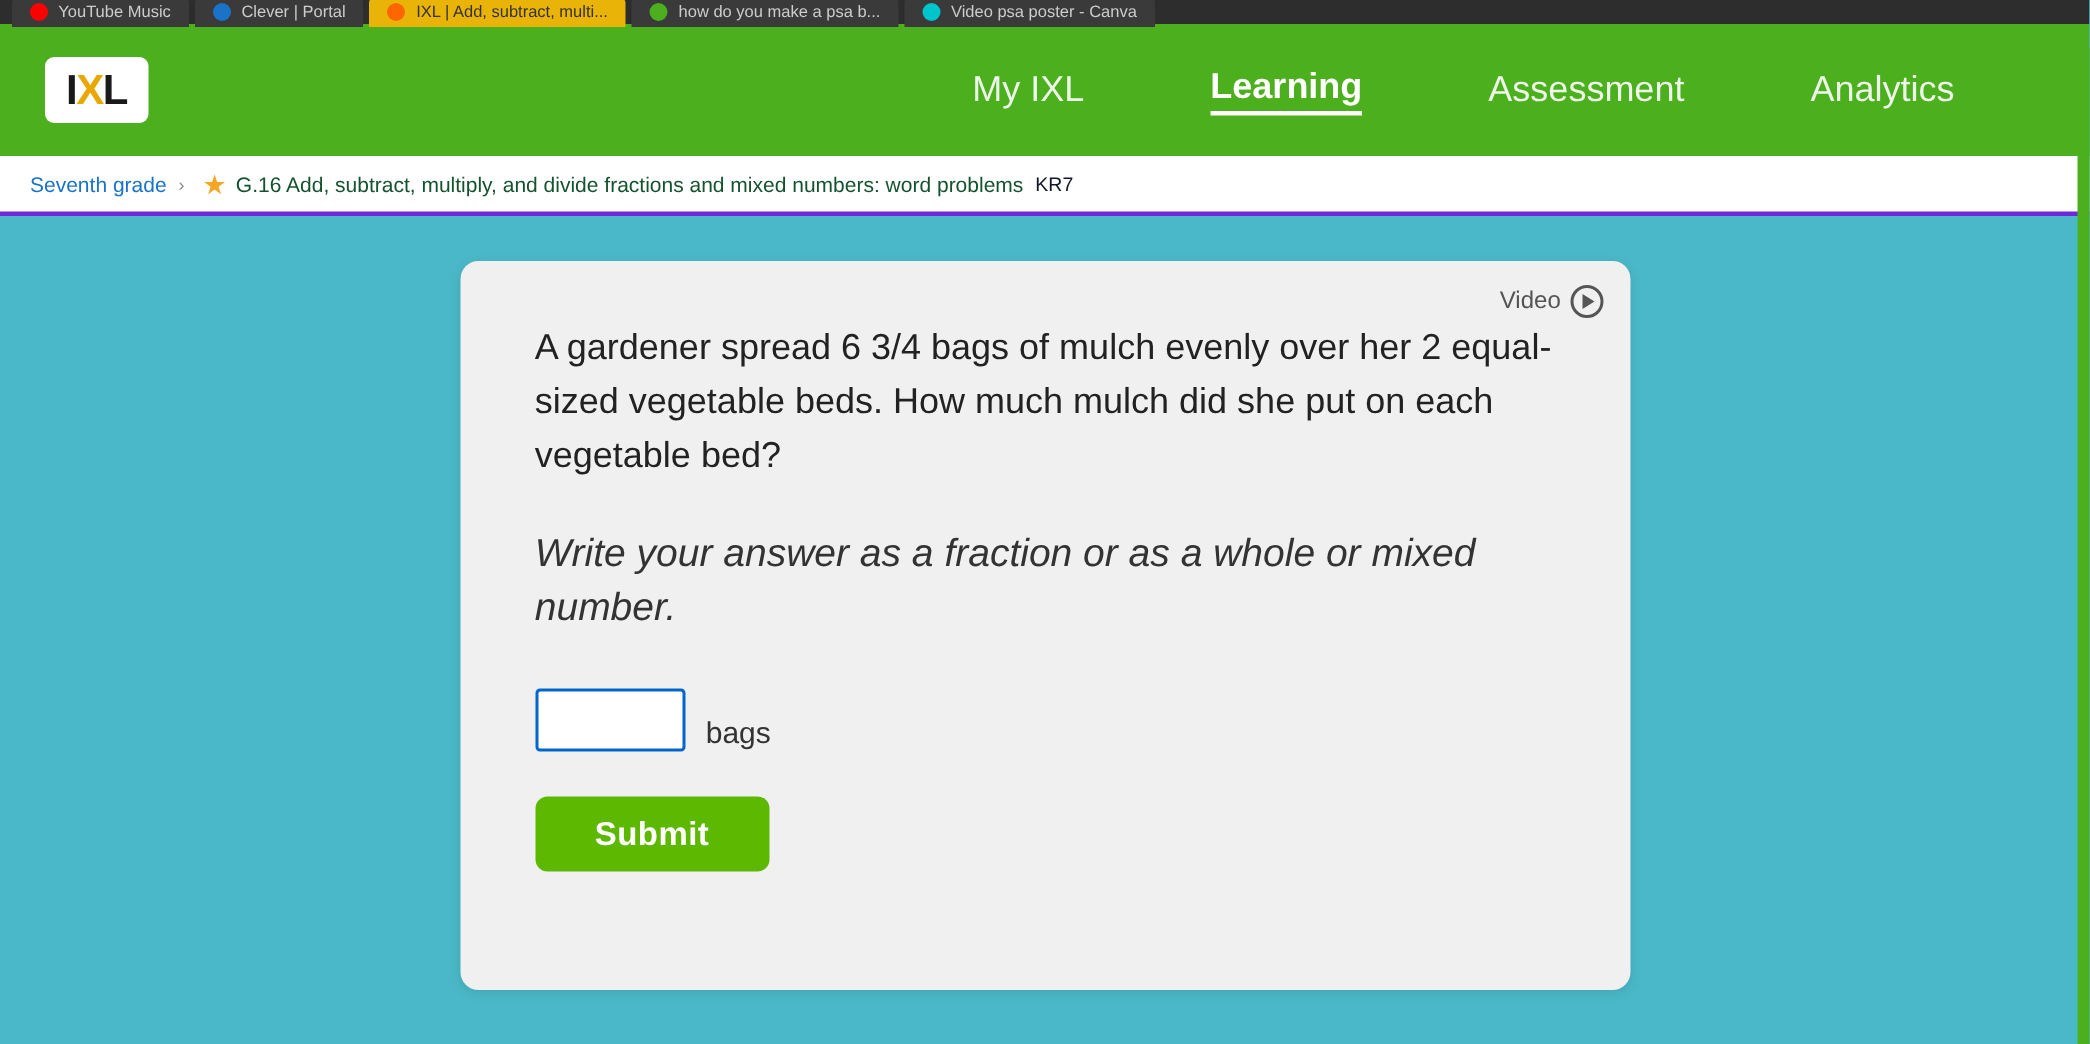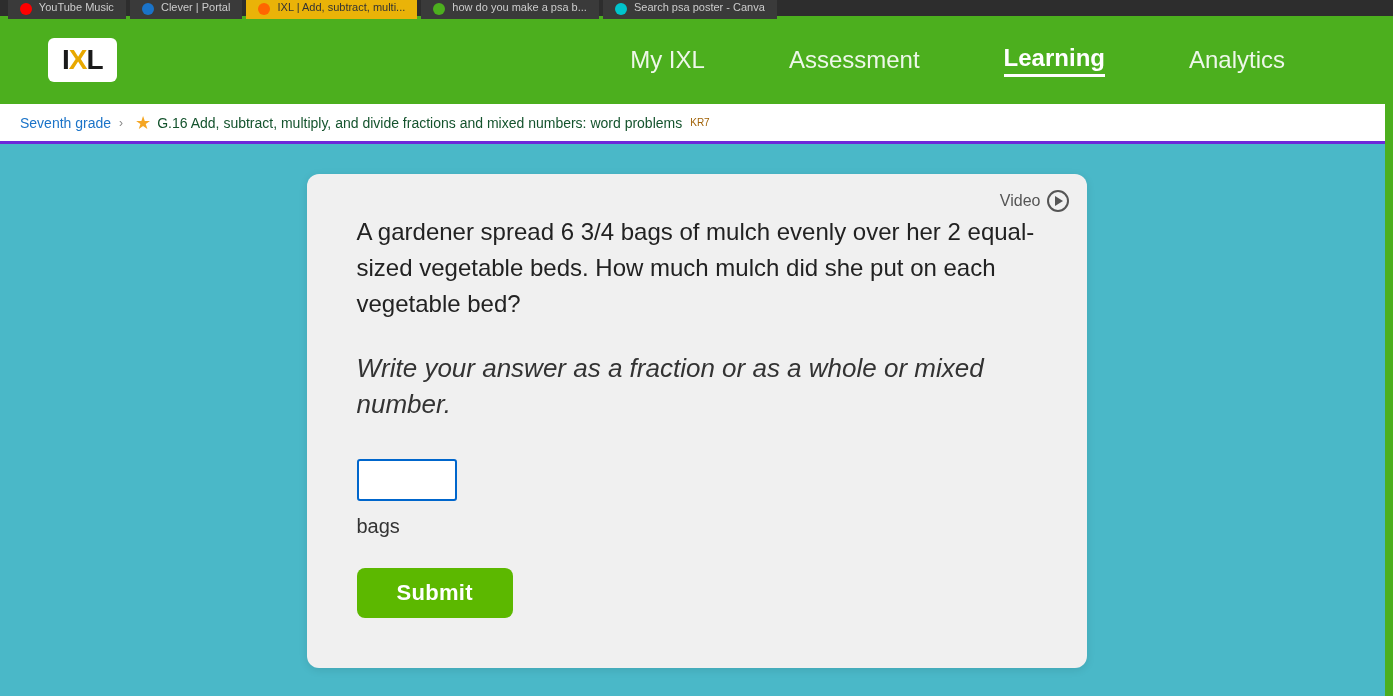--- a/index.html
+++ b/index.html
@@ -44,21 +44,21 @@
       border-radius: 50%;
       vertical-align: middle;
     }
 
     
     .navbar {
       background: #4caf1e;
       height: 88px;
       display: flex;
       align-items: center;
-      padding: 0 48px;
+      padding: 0 30px;
       gap: 0;
     }
     .logo {
       background: #fff;
       color: #4caf1e;
       font-size: 28px;
       font-weight: 900;
       padding: 6px 14px;
       border-radius: 6px;
       margin-right: 40px;
@@ -115,22 +115,22 @@
       color: #f5a623;
       font-size: 18px;
       margin: 0 6px 0 4px;
     }
     .breadcrumb-current {
       color: #14532d;
       font-weight: 500;
     }
     .breadcrumb-code {
       margin-left: 8px;
-      color: #a16207;
-      font-size: 10px;
+      color: #0f172a;
+      font-size: 13px;
     }
 
     
     .main-area {
       background: #4ab8c8;
       min-height: calc(696px - 32px - 78px - 40px);
       display: flex;
       justify-content: center;
       padding: 30px 23px;
       position: relative;
@@ -158,24 +158,23 @@
     .instruction-text {
       font-size: 26px;
       color: #333;
       font-style: italic;
       margin-bottom: 36px;
       line-height: 1.4;
     }
 
     .answer-row {
       display: flex;
-      align-items: flex-start;
+      align-items: flex-end;
       gap: 14px;
       margin-bottom: 30px;
-      flex-direction: column;
     }
 
     .answer-input {
       width: 100px;
       height: 42px;
       border: 2px solid #0066cc;
       border-radius: 3px;
       font-size: 18px;
       padding: 4px 8px;
       background: #fff;
@@ -257,32 +256,32 @@
   <div class="tab active">
     <span class="tab-icon" style="background:#ff6600;"></span>
     <span>IXL | Add, subtract, multi...</span>
   </div>
   <div class="tab">
     <span class="tab-icon" style="background:#4caf1e;"></span>
     <span>how do you make a psa b...</span>
   </div>
   <div class="tab">
     <span class="tab-icon" style="background:#00c4cc;"></span>
-    <span>Search psa poster - Canva</span>
+    <span>Video psa poster - Canva</span>
   </div>
 </div>
 
 <nav class="navbar">
   <div class="logo">
     <span style="color:#1a1a1a;">I</span><span style="color:#e8a800;">X</span><span style="color:#1a1a1a;">L</span>
   </div>
   <div class="nav-links">
     <a class="nav-link">My IXL</a>
+    <a class="nav-link active">Learning</a>
     <a class="nav-link">Assessment</a>
-    <a class="nav-link active">Learning</a>
     <a class="nav-link">Analytics</a>
   </div>
 </nav>
 
 <div class="breadcrumb-bar">
   <a class="breadcrumb-link">Seventh grade</a>
   <span class="breadcrumb-sep">›</span>
   <span class="star-icon">★</span>
   <span class="breadcrumb-current">G.16 Add, subtract, multiply, and divide fractions and mixed numbers: word problems</span>
   <span class="breadcrumb-code">KR7</span>

